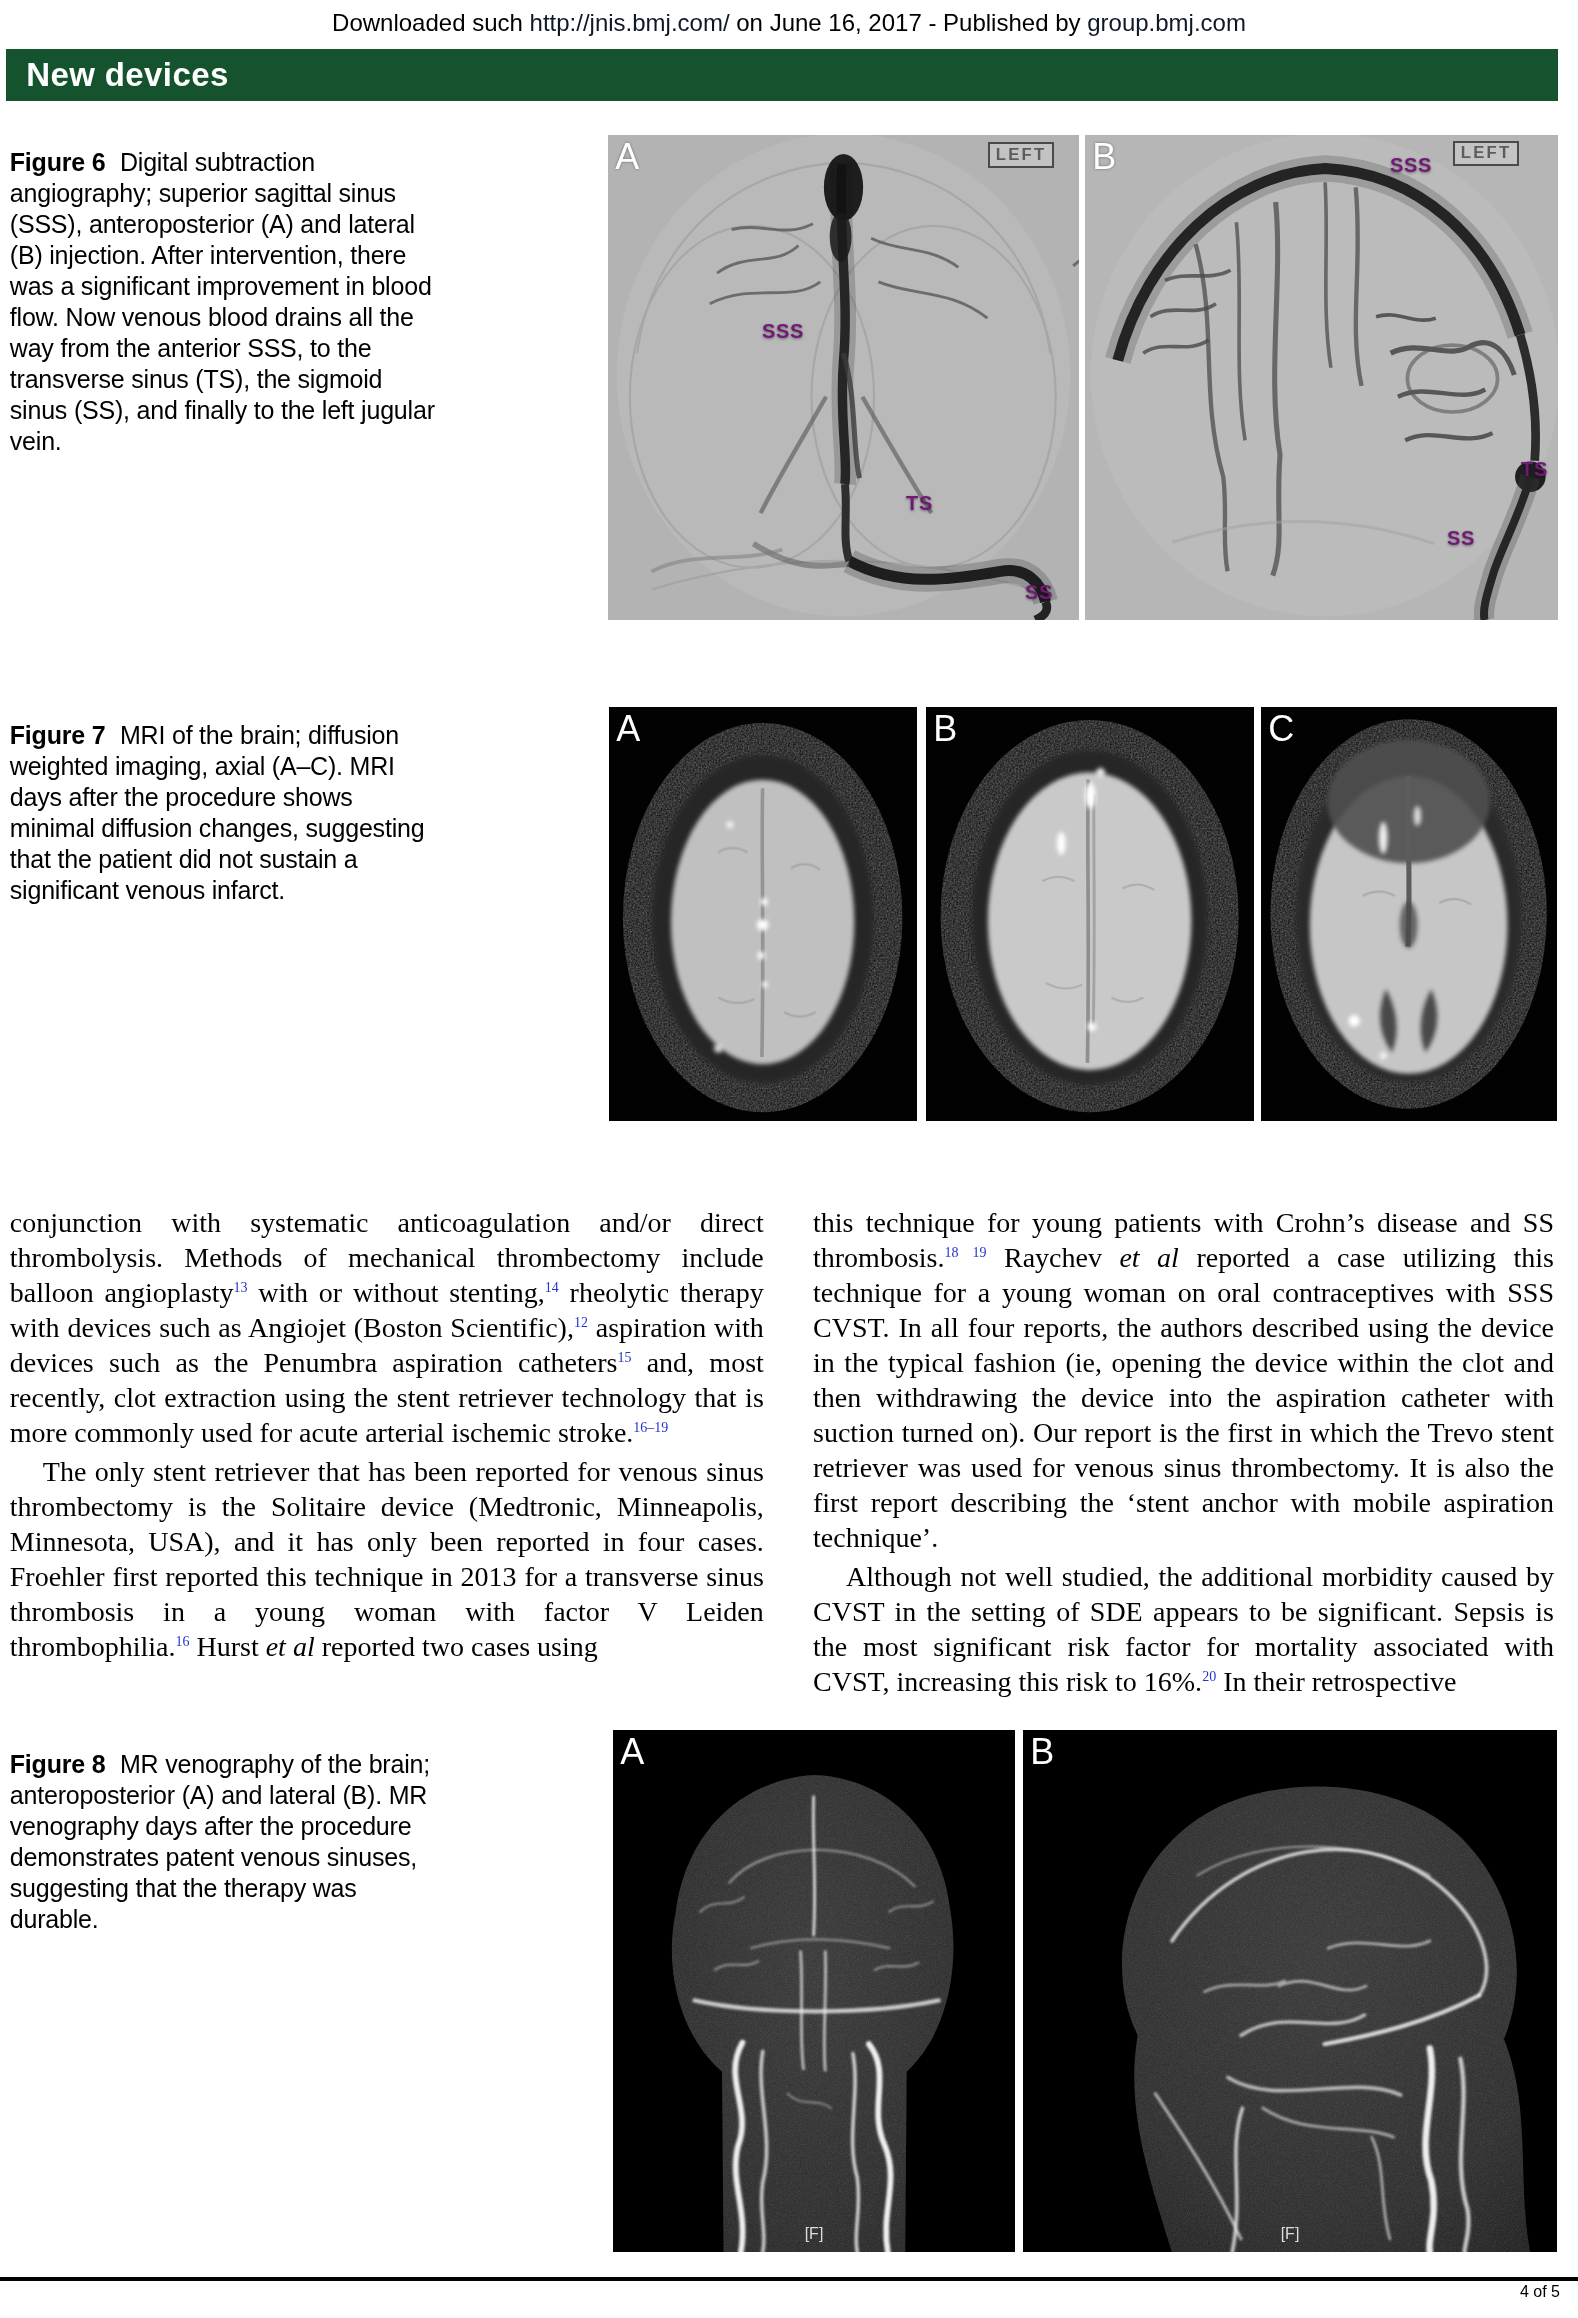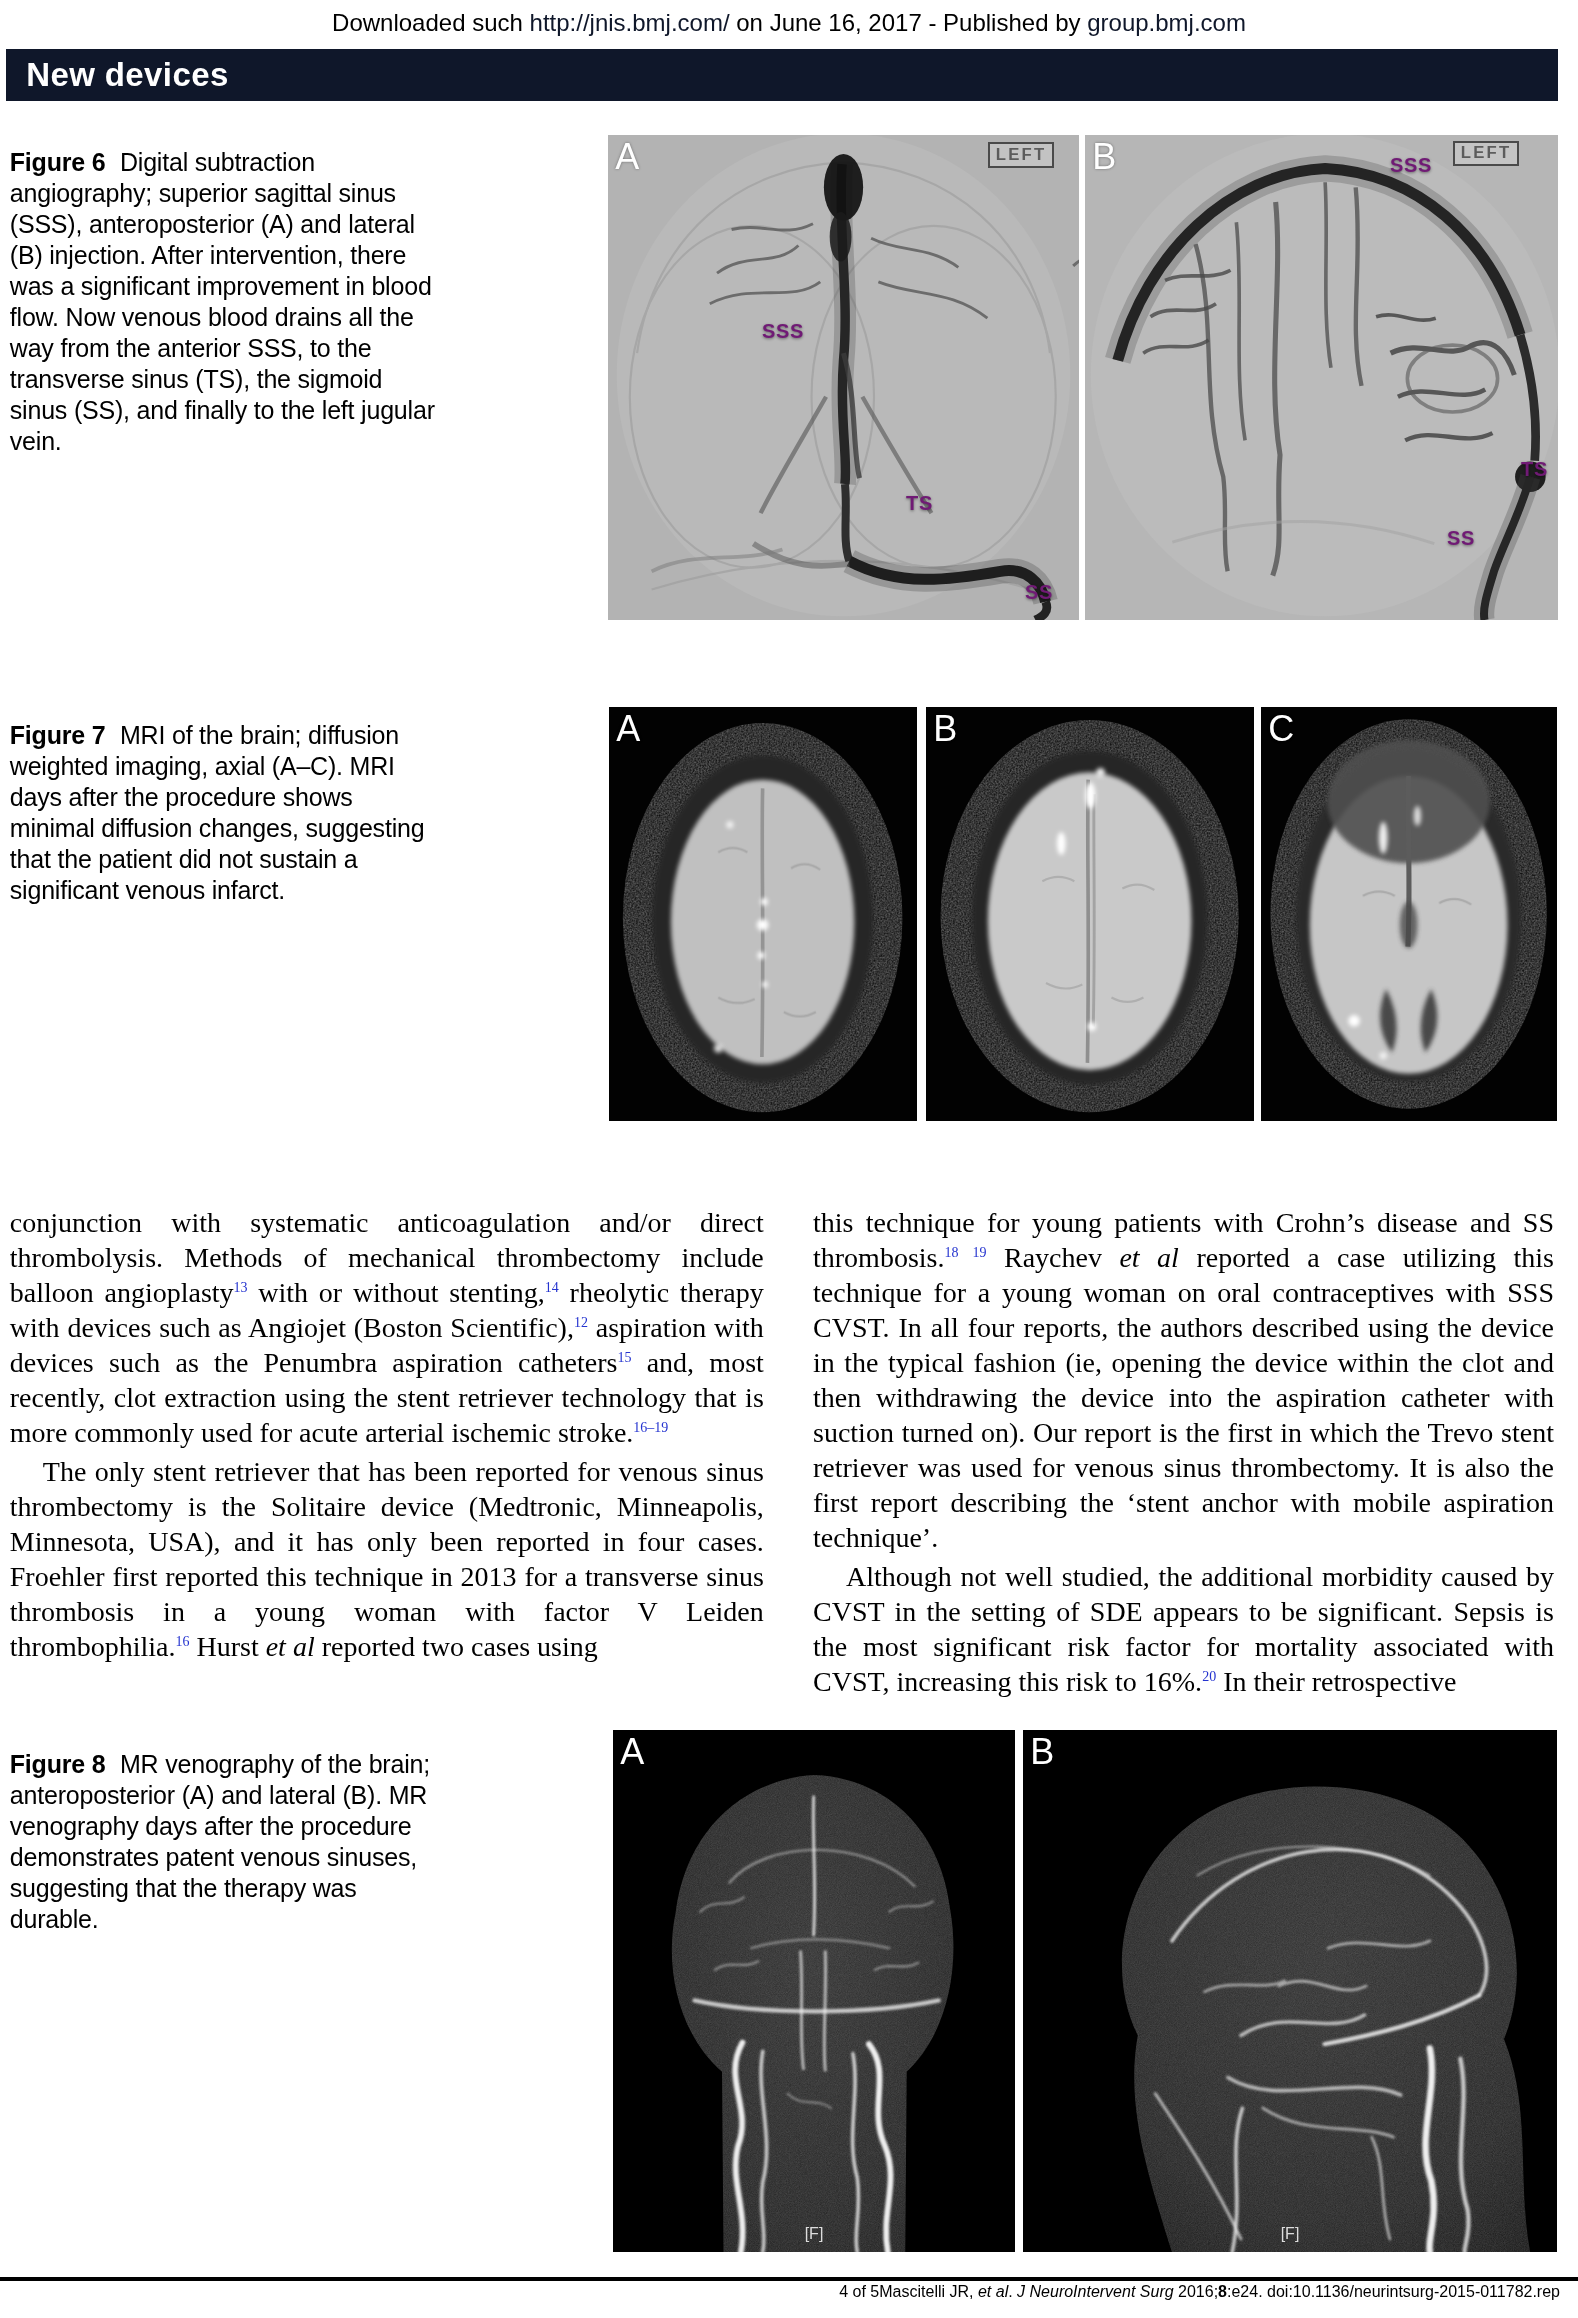--- a/index.html
+++ b/index.html
@@ -2,21 +2,21 @@
 <html style="font-size:11.6px"><head>
 <meta charset="utf-8">
 <style>
   html,body{margin:0;padding:0;background:#ffffff;}
   .page{position:relative;width:1578px;height:2319px;background:#fff;overflow:hidden;
         font-family:"Liberation Sans",sans-serif;color:#000;}
   
   .hdr{position:absolute;top:8.7px;left:0;width:100%;text-align:center;font-size:24px;white-space:nowrap;}
   .hdr .lnk{color:#0f172a;cursor:pointer;}
   
-  .banner{position:absolute;left:5.8px;top:49px;width:1552px;height:52px;background:#0f172a;}
+  .banner{position:absolute;left:5.8px;top:49px;width:1552px;height:52px;background:#14532d;}
   .banner .banner-text{position:absolute;left:20.4px;top:50%;transform:translateY(-50%);
         color:#fff;font-size:33px;font-weight:bold;letter-spacing:0.4px;white-space:nowrap;}
   
   .cap{position:absolute;left:5.8px;width:428px;font-size:25px;line-height:31px;letter-spacing:-0.2px;margin:4px;}
   .cap .lab{font-weight:bold;margin-right:14.5px;}
   #cap6{top:143px;} #cap7{top:716px;} #cap8{top:1745px;}
   
   .panel{position:absolute;overflow:hidden;background:#000;}
   .panel svg{position:absolute;left:0;top:0;width:100%;height:100%;display:block;}
   .plabel{position:absolute;left:7.3px;top:4.4px;color:#fff;font-size:36px;line-height:1;
@@ -343,17 +343,16 @@
         <path d="M480,560 C500,600 490,650 505,700" stroke-width="4" opacity="0.6"></path>
       </g>
     </svg>
     <span class="plabel">B</span>
     <span class="fmark">[F]</span>
   </div>
 
   <div class="rule"></div>
   <div class="footer">
     <span>4 of 5</span>
-    <span><span>Mascitelli JR, </span><span class="it">et al</span><span>. </span><span class="it">J NeuroIntervent Surg</span><span> 2016;</span><span class="bd">8</span><span>:e24. doi:10.1136/neurintsurg-2015-011782.rep</span></span>
   </div>
 
 </div>
 
 
 </body></html>

